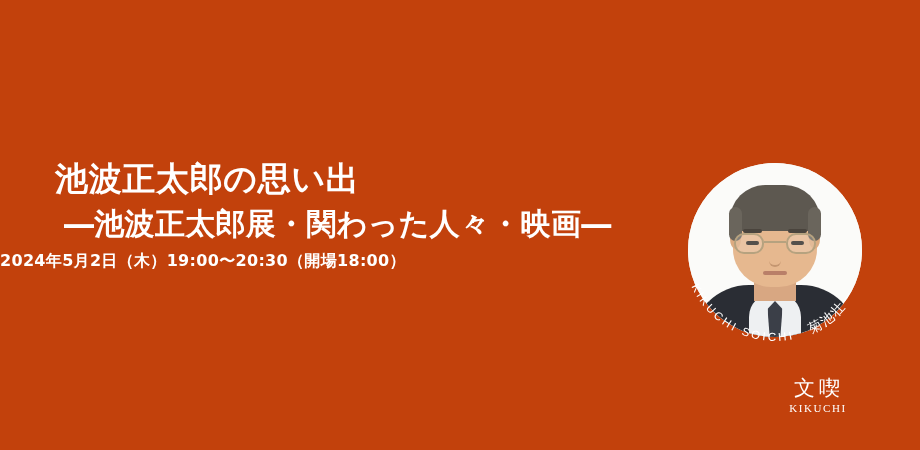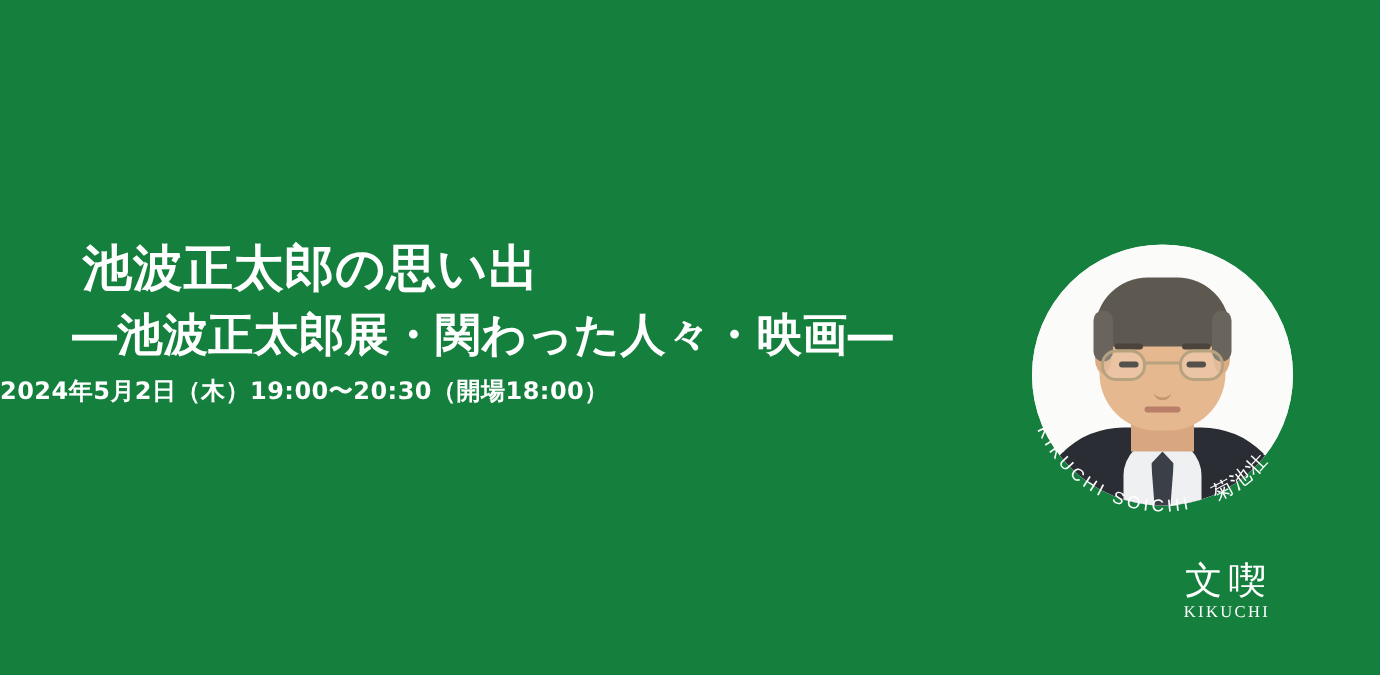--- a/index.html
+++ b/index.html
@@ -10,21 +10,21 @@
     width: 920px;
     height: 450px;
     overflow: hidden;
     font-family: "Liberation Sans", "DejaVu Sans", sans-serif;
   }
 
   #banner {
     position: relative;
     width: 920px;
     height: 450px;
-    background: #15803d;
+    background: #c2410c;
     overflow: hidden;
   }
 
   
   .text-block {
     position: absolute;
     left: 0;
     top: 158px;
     width: 660px;
   }
@@ -41,21 +41,21 @@
     font-family: "DejaVu Sans", "Liberation Sans", sans-serif;
   }
 
   .event-subtitle {
     color: #ffffff;
     font-size: 30px;
     font-weight: bold;
     letter-spacing: 0.01em;
     line-height: 1.3;
     margin: 0 0 8px 0;
-    padding-left: 48px;
+    padding-left: 64px;
     white-space: nowrap;
     font-family: "DejaVu Sans", "Liberation Sans", sans-serif;
   }
 
   .event-datetime {
     color: #ffffff;
     font-size: 16px;
     font-weight: bold;
     letter-spacing: 0.02em;
     line-height: 1.3;
@@ -269,21 +269,21 @@
   .brand {
     position: absolute;
     right: 48px;
     bottom: 36px;
     text-align: center;
     width: 110px;
   }
   .brand-mark {
     color: #ffffff;
     font-family: "DejaVu Sans", "Liberation Sans", sans-serif;
-    font-size: 25px;
+    font-size: 21px;
     font-weight: normal;
     letter-spacing: 4px;
     line-height: 1;
     margin: 0 0 4px 0;
     padding-left: 4px;
   }
   .brand-word {
     color: #ffffff;
     font-family: "Liberation Serif", "DejaVu Serif", serif;
     font-size: 11px;

